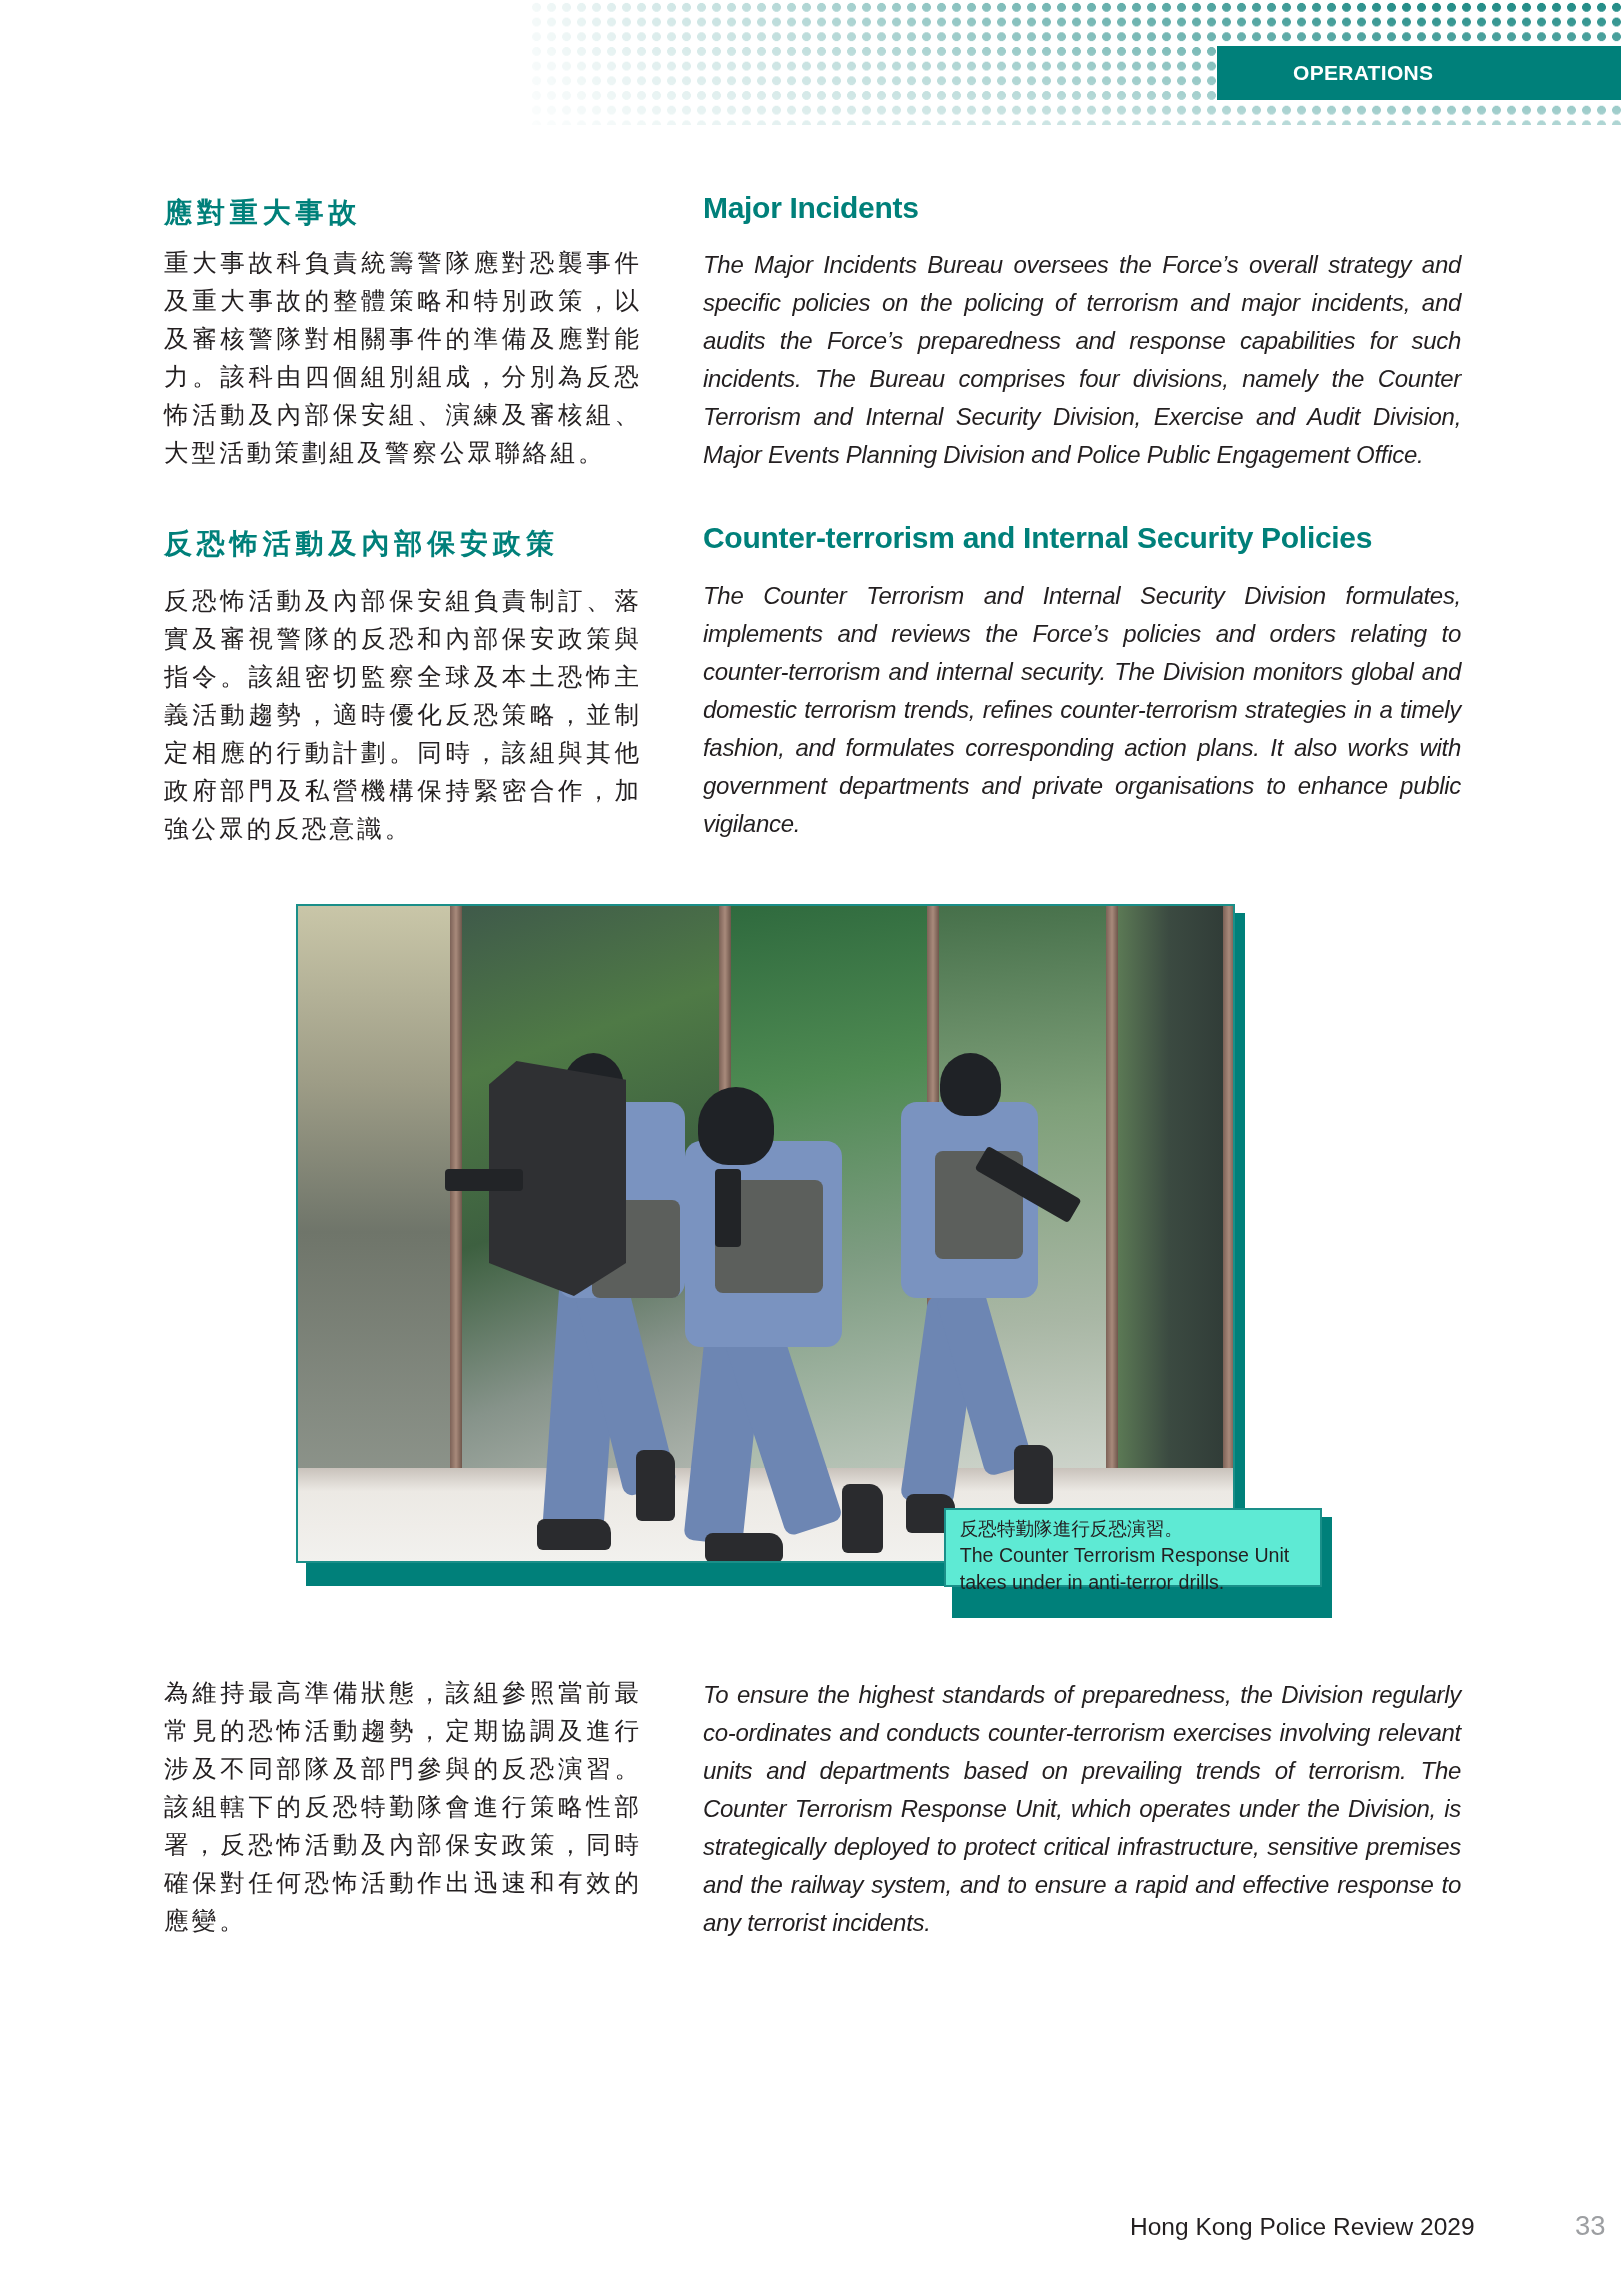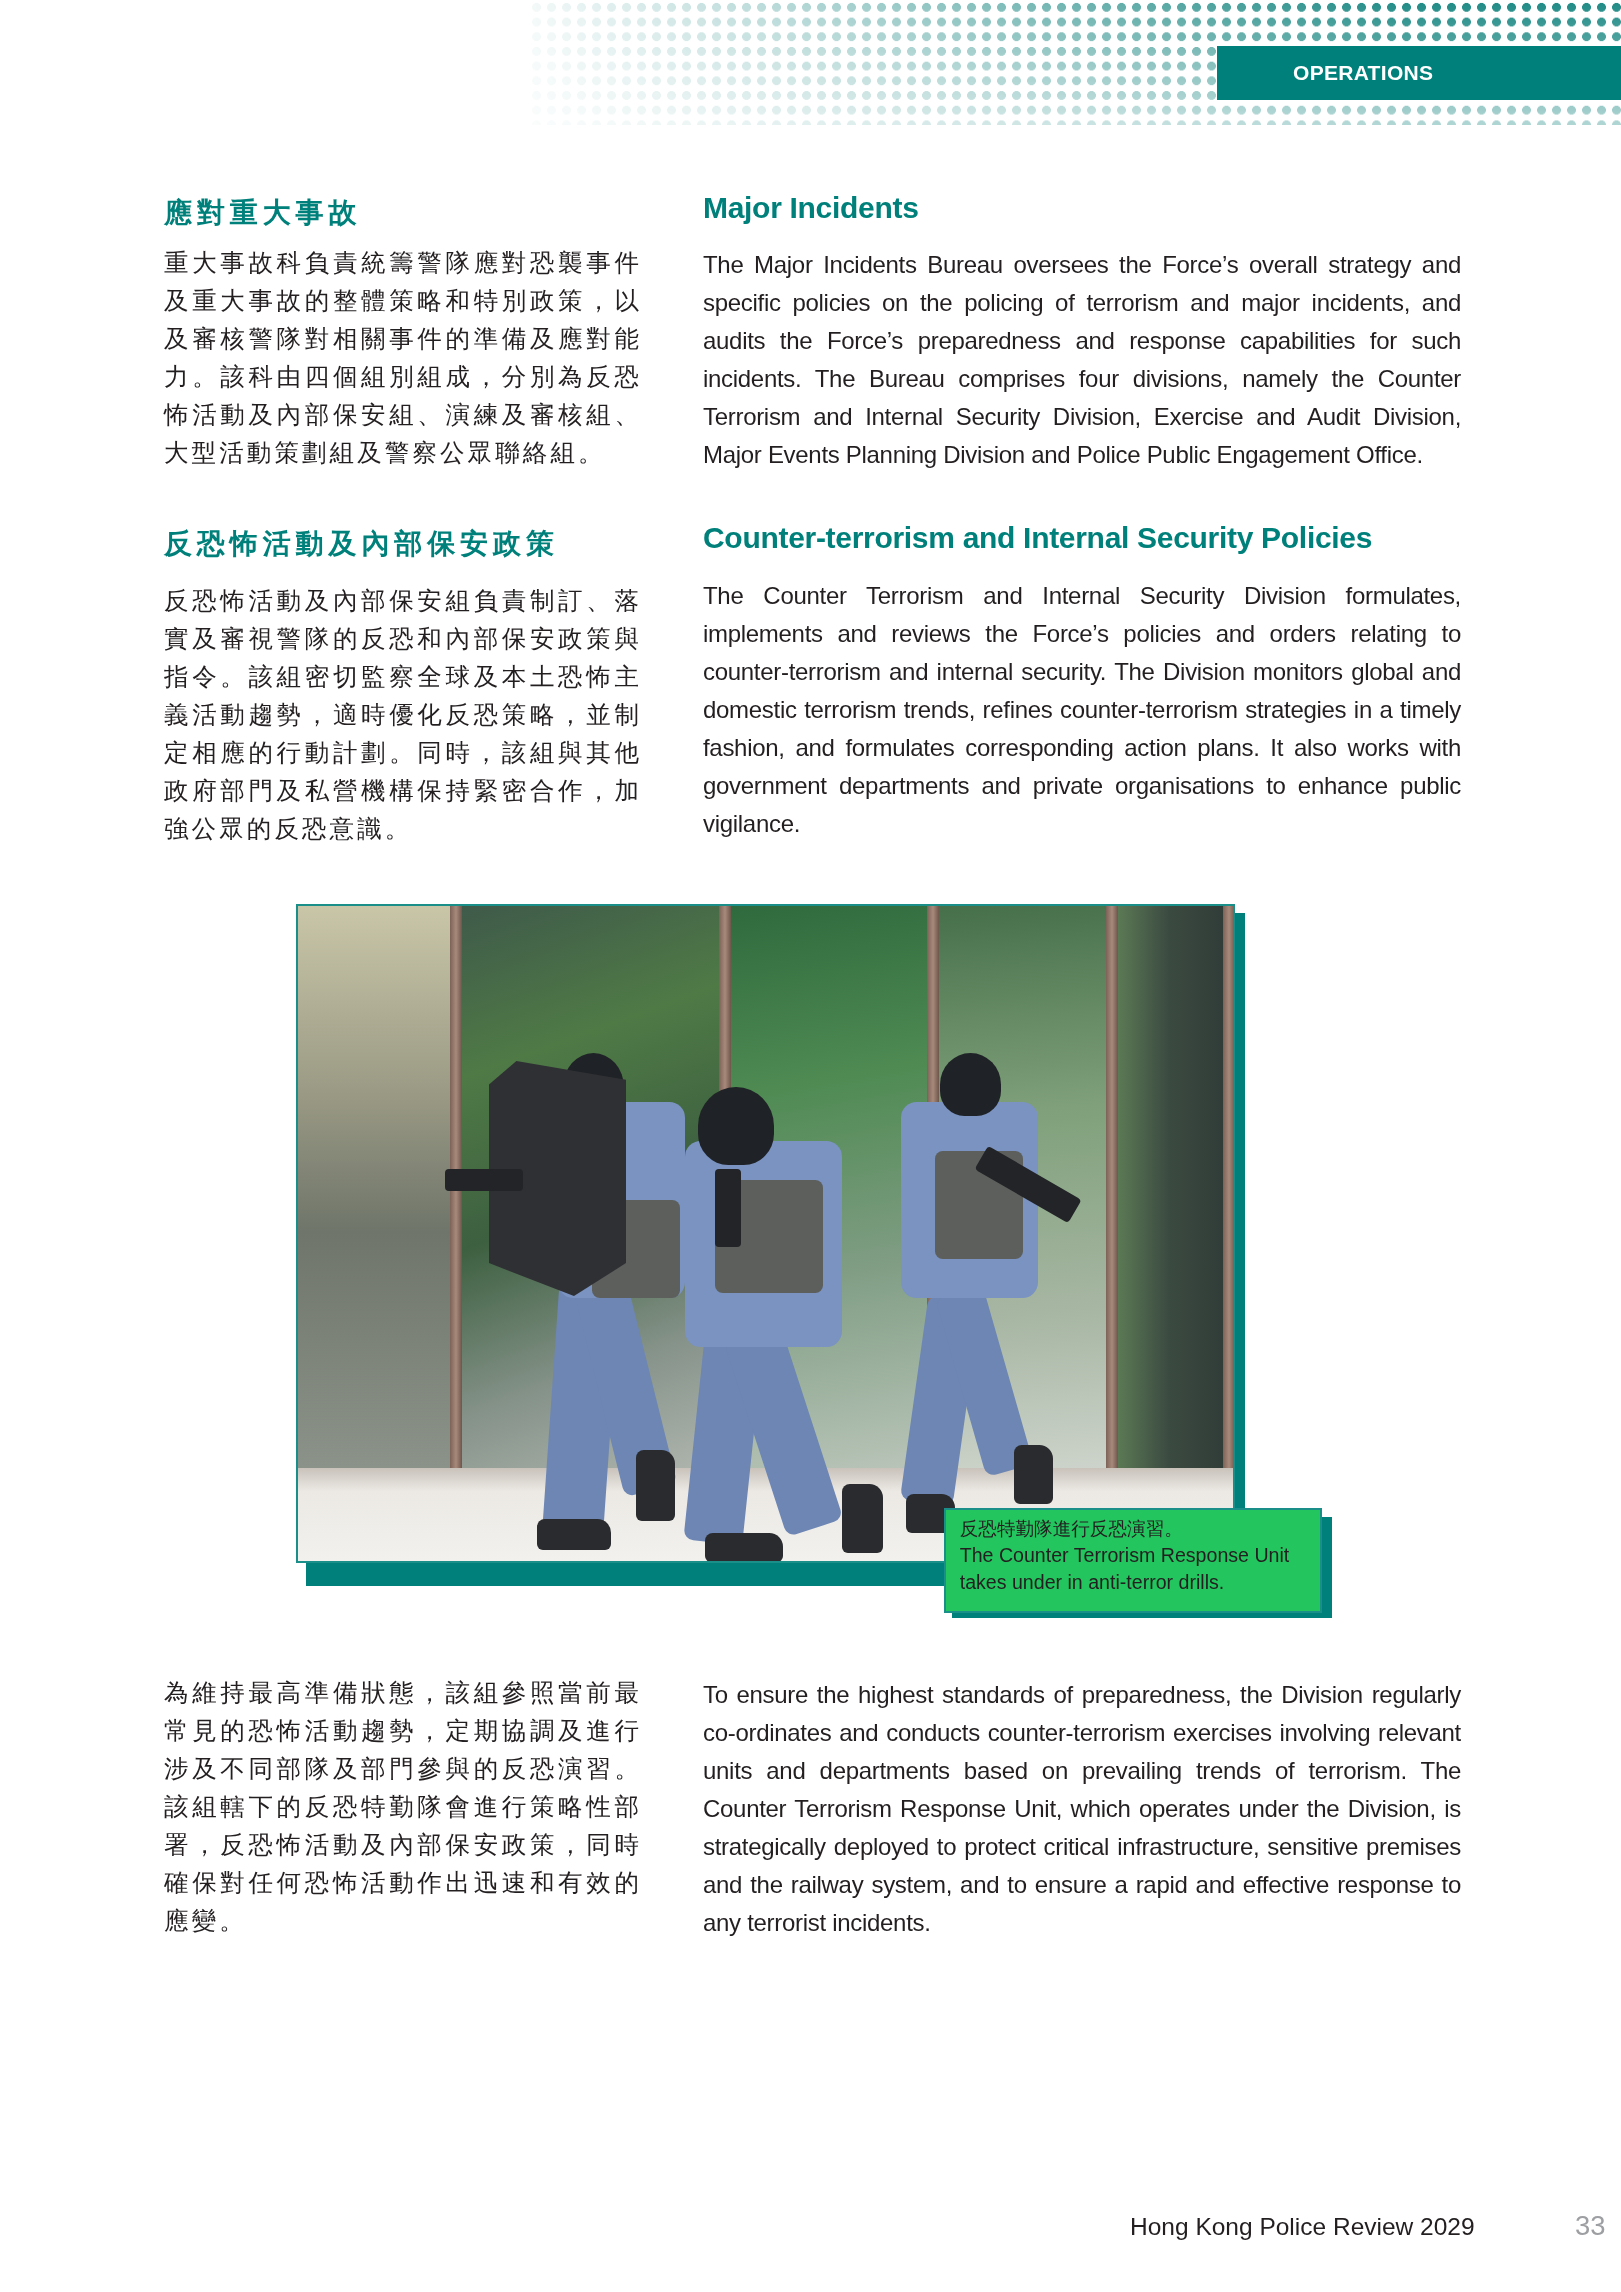--- a/index.html
+++ b/index.html
@@ -29,21 +29,21 @@
   }
 
   .zh-h { position: absolute; left: 164px; font-size: 28px; font-weight: bold; color: #00807a; letter-spacing: 4.9px;
           font-family: "DejaVu Sans", sans-serif; }
   .en-h { position: absolute; left: 703px; font-size: 30px; font-weight: bold; color: #00807a;
           font-family: "Liberation Sans", sans-serif; letter-spacing: -0.3px; }
   .zh-p { position: absolute; left: 164px; width: 478px; font-size: 24.5px; line-height: 38px; letter-spacing: 3.1px;
           text-align: justify; color: #231f20; font-family: Liberation Mono, monospace; margin: 0; }
   .en-p { position: absolute; left: 703px; width: 758px; font-size: 24px; line-height: 38px;
           text-align: justify; text-align-last: left; color: #231f20; margin: 0;
-          font-family: "Liberation Sans", sans-serif; letter-spacing: -0.3px; }
+          font-family: "Liberation Sans", sans-serif; letter-spacing: -0.3px; font-style: italic; }
 
   .photo-shadow { position: absolute; left: 306px; top: 913px; width: 939px; height: 673px; background: #00807a; }
   .photo {
     position: absolute; left: 296px; top: 904px; width: 935px; height: 655px;
     border: 2px solid #1a8f89; overflow: hidden;
     background: linear-gradient(to bottom, #dfe3df 0%, #e9ebe8 100%);
   }
   .glass { position: absolute; top: 0; height: 593px; }
   .mullion { position: absolute; top: 0; width: 11.8px; height: 598px; background: linear-gradient(to right, #7c6257, #a88a7b, #6e564b); }
   .pavement { position: absolute; left: 0; bottom: 0; width: 100%; height: 93px;
@@ -54,22 +54,22 @@
   .leg { position: absolute; background: #6d86b3; border-radius: 9.8px; }
   .torso { position: absolute; background: #7a93c0; border-radius: 15.7px; }
   .vest { position: absolute; background: #5c5f5c; border-radius: 7.8px; }
   .helmet { position: absolute; background: #1f2226; border-radius: 50% 50% 40% 40%; }
   .boot { position: absolute; background: #2a2b2e; border-radius: 7.8px 13.7px 5.9px 5.9px; }
   .gun { position: absolute; background: #222427; border-radius: 3.9px; }
   .shield { position: absolute; background: #2f3033; clip-path: polygon(20% 0, 100% 8%, 100% 86%, 62% 100%, 0 86%, 0 10%); }
 
   .caption-shadow { position: absolute; left: 952px; top: 1517px; width: 380px; height: 101px; background: #00807a; }
   .caption {
-    position: absolute; left: 944px; top: 1508px; width: 378px; height: 105px;
-    background: #22c55e; border: 2px solid #1a8f89; box-sizing: border-box;
+    position: absolute; left: 944px; top: 1508px; width: 378px; height: 79px;
+    background: #5eead4; border: 2px solid #1a8f89; box-sizing: border-box;
     padding: 5.9px 0 0 13.7px; font-size: 19.6px; line-height: 26.5px; color: #231f20;
   }
   .caption div { white-space: nowrap; font-family: "Liberation Sans", sans-serif; }
   .caption .zh { font-family: "DejaVu Sans", sans-serif; font-size: 18.6px; }
 
   .footer-title { position: absolute; left: 1130px; top: 2213px; font-size: 24.5px; color: #231f20; }
   .footer-page { position: absolute; left: 1575px; top: 2210px; font-size: 27.4px; color: #9d9fa2; }
 </style>
 </head>
 <body>

